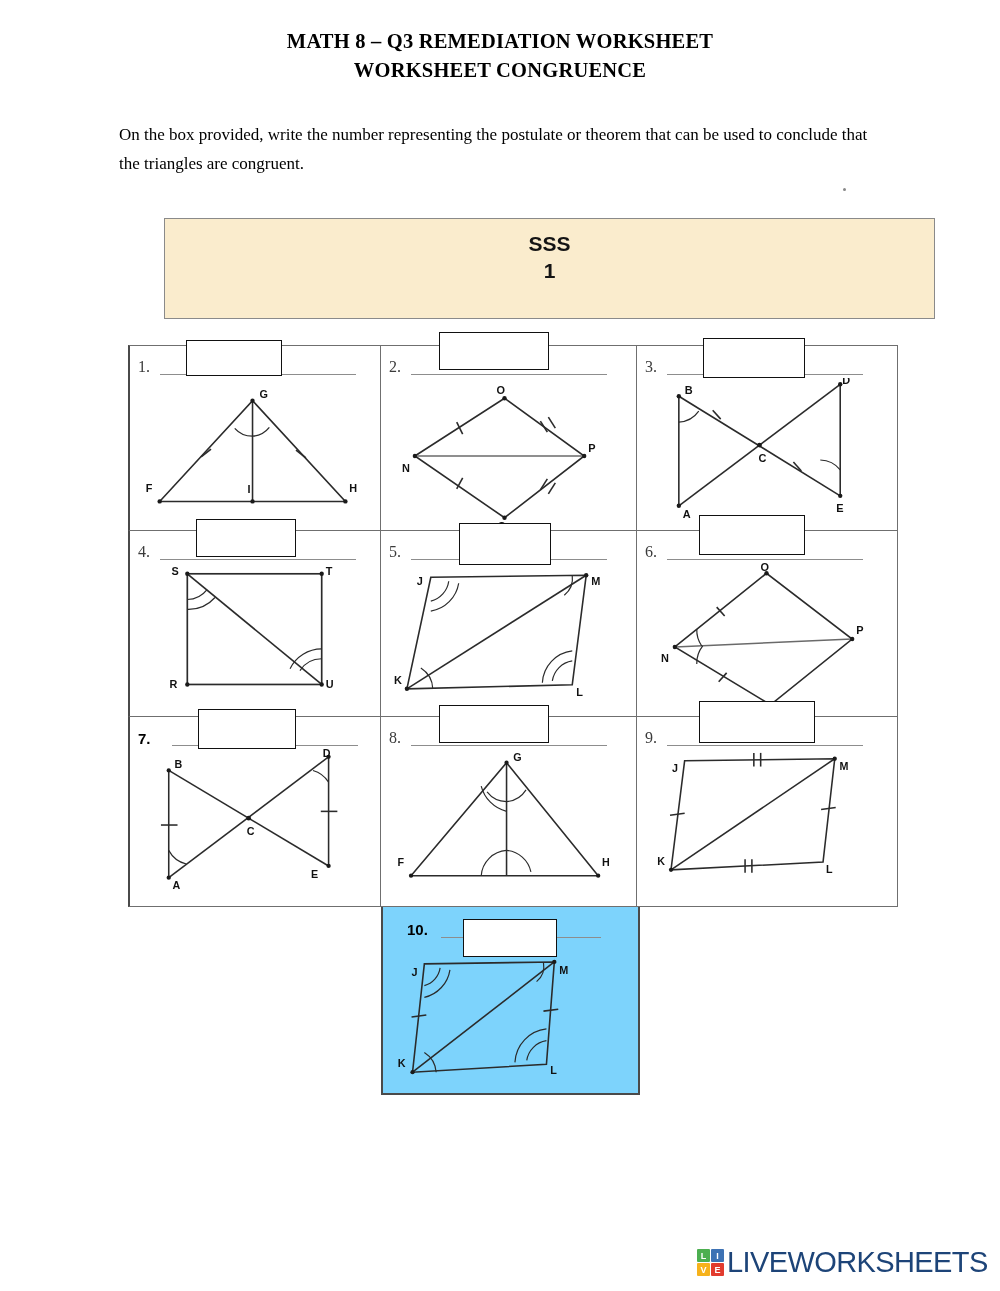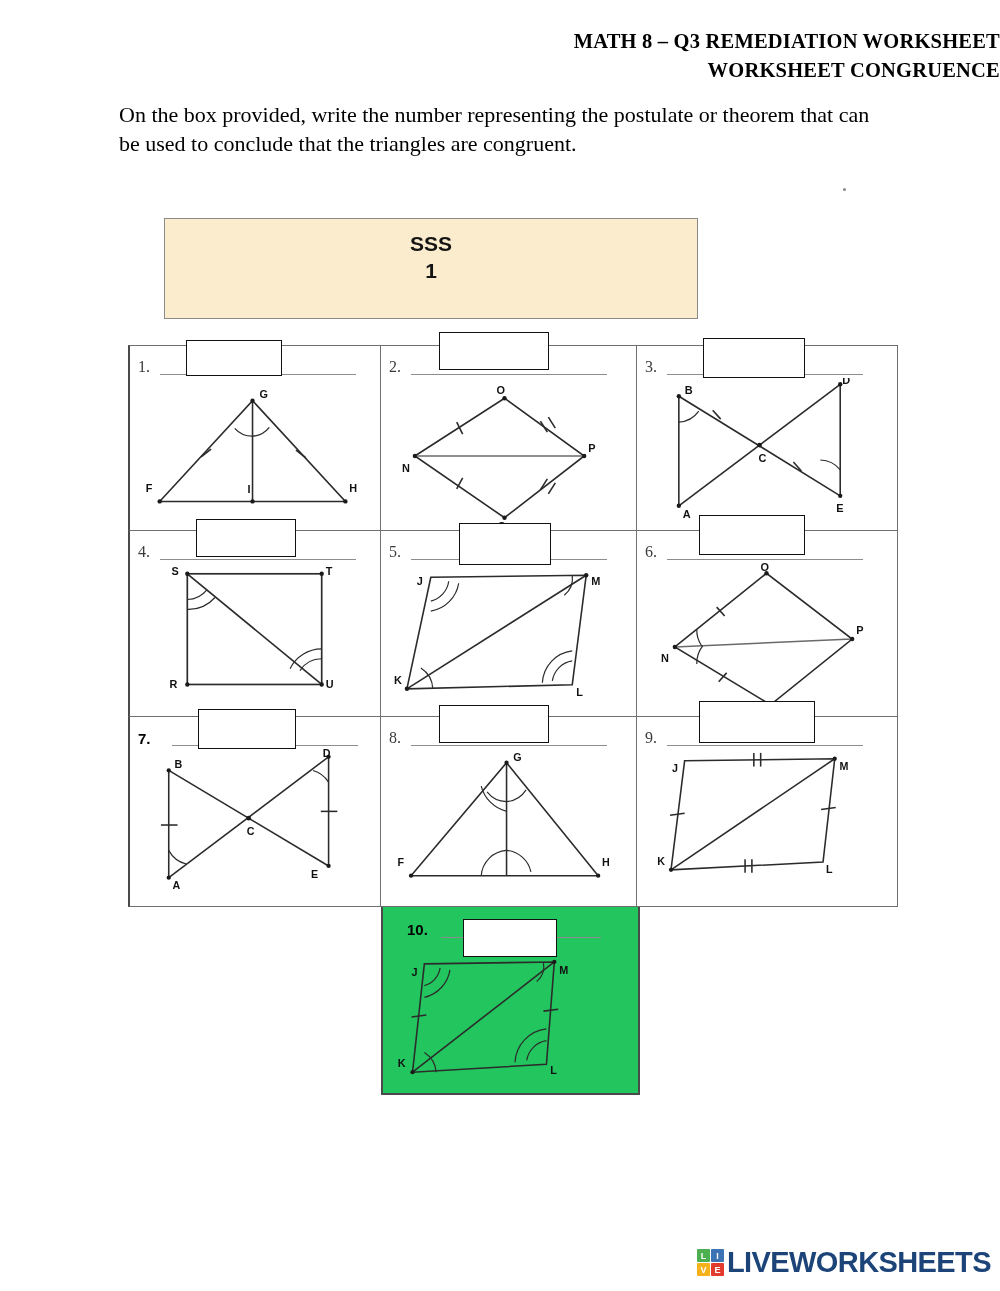--- a/index.html
+++ b/index.html
@@ -6,47 +6,47 @@
   body{
     width:1000px;height:1291px;
     background:#ffffff;
     font-family:"Liberation Serif", serif;
     position:relative;
     overflow:hidden;
     color:#000;
   }
 
   
-  .title-block{ text-align:right; padding-top:27px; }
+  .title-block{ text-align:center; padding-top:27px; }
   .title-line{
     font-family:"Liberation Serif", serif;
     font-weight:bold;
     font-size:20.5px;
     letter-spacing:.2px;
     line-height:29px;
   }
 
   .instructions{
     position:absolute;
-    left:119px; top:100px;
+    left:119px; top:120px;
     width:760px;
-    font-size:22px;
+    font-size:17px;
     line-height:29px;
     font-family:"Liberation Serif", serif;
   }
   .speck{
     position:absolute; left:843px; top:188px;
     width:3px;height:3px;background:#888;border-radius:50%;
   }
 
   
   .legend{
     position:absolute;
     left:164px; top:218px;
-    width:534px; height:101px;
+    width:771px; height:101px;
     display:flex;
     box-sizing:border-box;
     border:1px solid #8a8a8a;
     background:#faeccd;
   }
   .legend-cell{
     flex:1 1 0;
     box-sizing:border-box;
     border-right:1px solid #4a4a4a;
     display:flex;
@@ -84,21 +84,21 @@
   .cell.r1{border-top:1px solid #6f6f6f;}
   .cell.c3{border-right:1px solid #6f6f6f;}
 
   .cell10-wrap{
     position:absolute;
     left:381px; top:907px;
     width:259px; height:188px;
     box-sizing:border-box;
     border:2px solid #4a4a4a;
     border-top:none;
-    background:#22c55e;
+    background:#7dd3fc;
   }
 
   
   .qnum{
     position:absolute;
     left:8px; top:12px;
     font-size:16px;
     font-family:"Liberation Serif", serif;
     color:#3b3b3b;
   }
@@ -141,21 +141,21 @@
     gap:1px;
     margin-right:3px;
   }
   .lb{
     display:flex;align-items:center;justify-content:center;
     font-family:"Liberation Sans", sans-serif;
     font-weight:bold;font-size:9px;color:#fff;border-radius:1px;
   }
   .logo-text{
     font-family:"Liberation Sans", sans-serif;
-    font-weight:bold;
+    font-weight:normal;
     font-size:29px;
     letter-spacing:-0.6px;
     color:#1d4478;
     line-height:29px;
   }
 </style>
 </head>
 <body>
 
 <div class="title-block">

